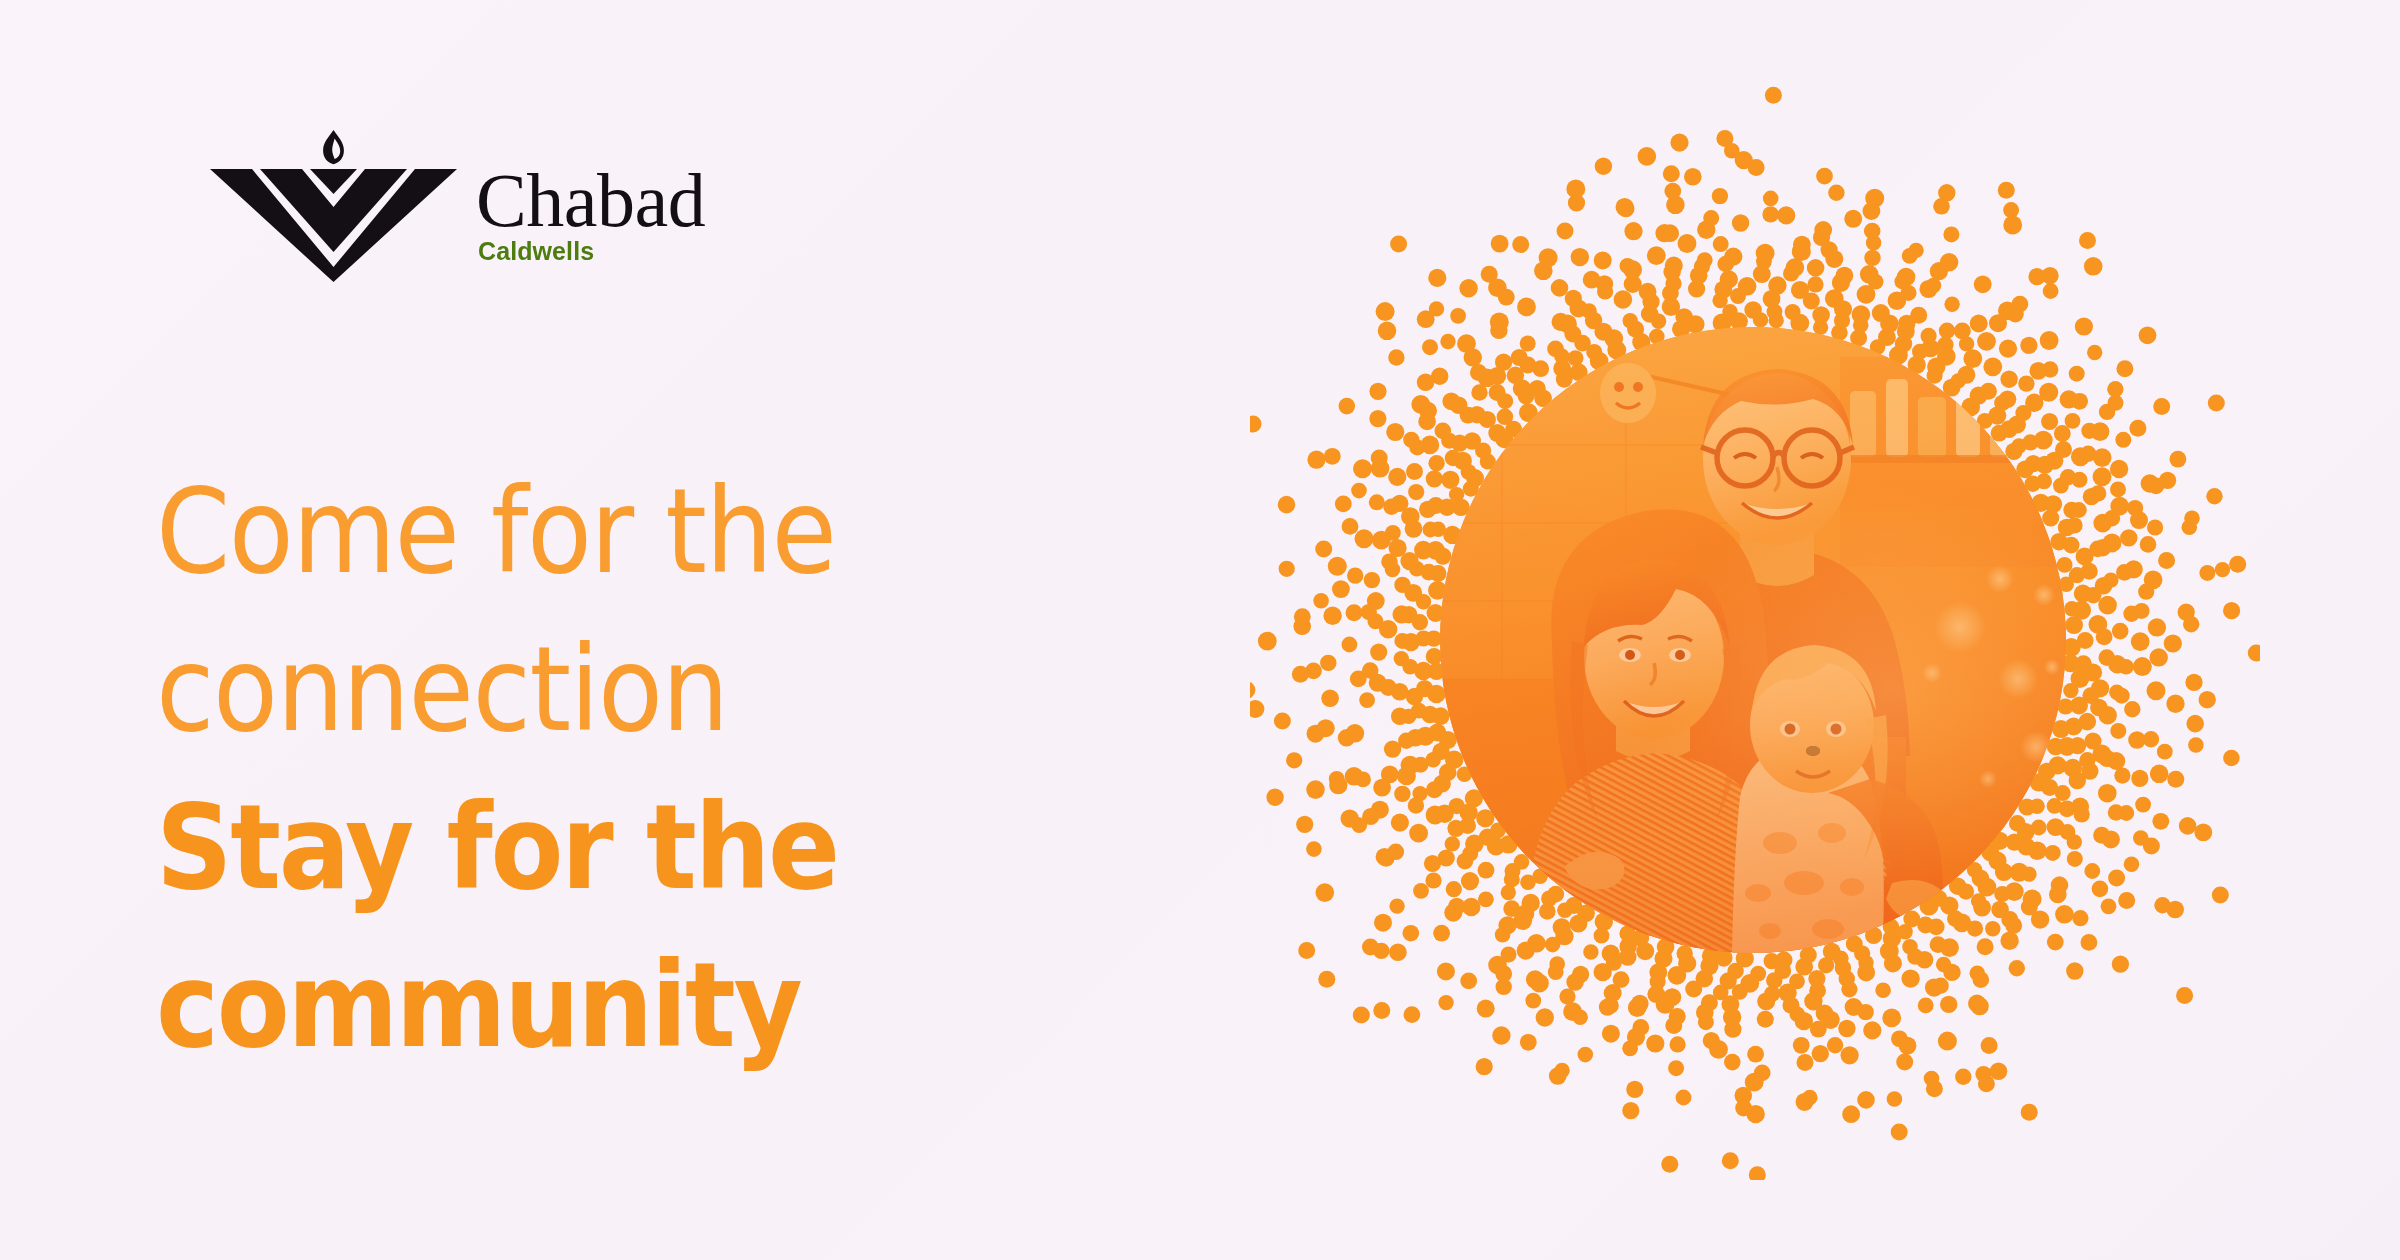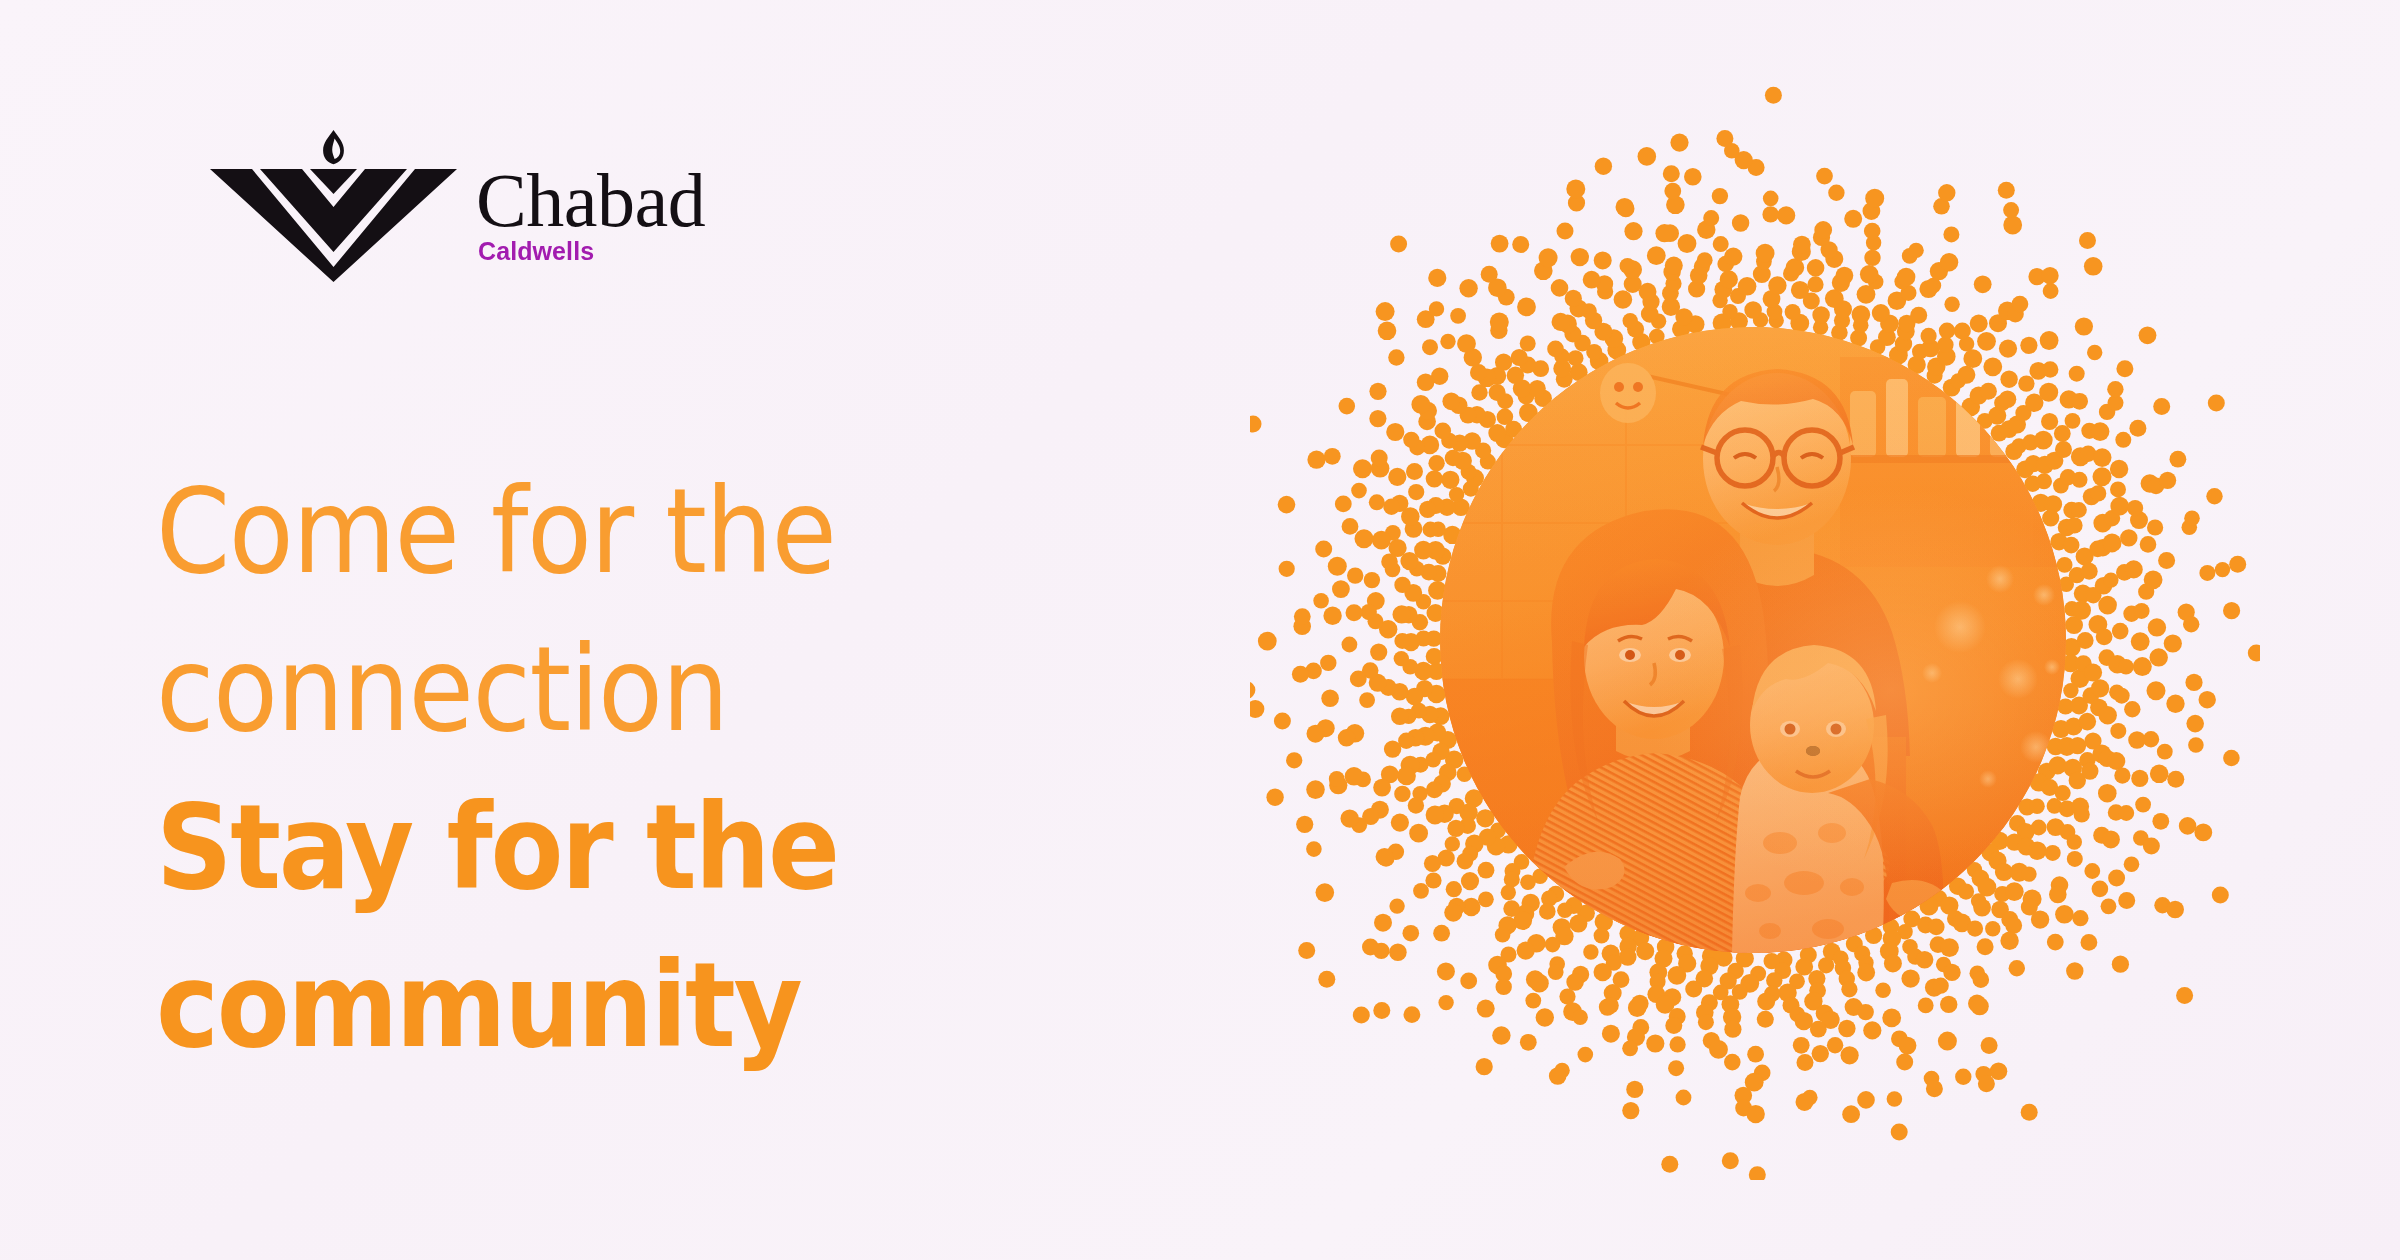--- a/index.html
+++ b/index.html
@@ -60,21 +60,21 @@
     line-height: 0.92;
     color: #140f14;
     letter-spacing: -0.5px;
     white-space: nowrap;
     text-align: center;
   }
   .logo-caldwells {
     font-family: "Liberation Sans", sans-serif;
     font-size: 25px;
     font-weight: 600;
-    color: #a21caf;
+    color: #4d7c0f;
     letter-spacing: 0.1px;
     margin-top: 1px;
     margin-left: 2px;
     white-space: nowrap;
   }
 
   
   .headline {
     position: absolute;
     left: 156px;

